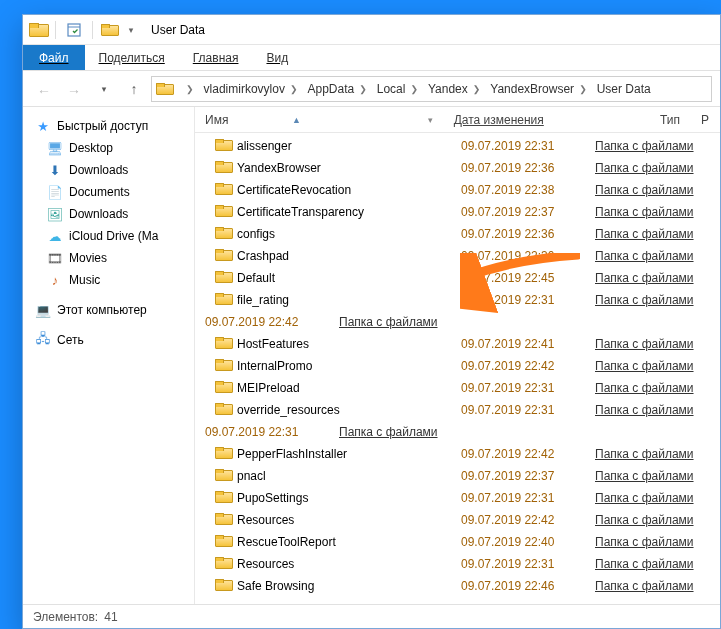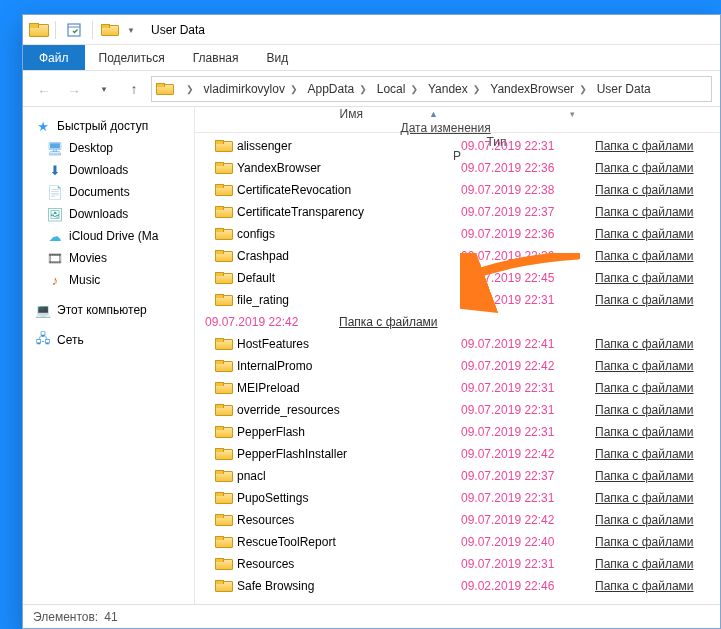--- a/index.html
+++ b/index.html
@@ -54,20 +54,21 @@
   .qat .sep { width:1px; height:18px; background:#ddd; margin:0 4px; }
   .qat-btn { width:20px; height:20px; display:flex; align-items:center; justify-content:center; color:#666; }
   .title-text { margin-left:10px; color:#000; font-size:12px; }
   
   .menubar {
     height:26px;
     background:#fff;
     display:flex;
     align-items:stretch;
     border-bottom:1px solid #e1e1e1;
+    text-decoration:underline;
   }
   .file-tab {
     background:#1979ca;
     color:#fff;
     padding:0 16px;
     display:flex; align-items:center;
     font-size:12px;
   }
   .ribbon-tab {
     padding:0 14px;
@@ -141,40 +142,39 @@
   .net { color:#3a8bd8; }
   
   .filepane {
     flex:1; display:flex; flex-direction:column; position:relative; overflow:hidden;
   }
   .cols {
     height:26px;
     display:flex; align-items:center;
     border-bottom:1px solid #e8e8e8;
     color:#444;
-    flex-direction:column;
   }
   .col { padding:0 10px; display:flex; align-items:center; height:100%; border-right:1px solid transparent; }
   .col.name { width:256px; }
   .col.date { width:134px;text-decoration:underline; }
   .col.type { width:120px;justify-content:flex-end; }
   .col.size { flex:1; }
   .sortico { margin:0 auto; color:#5b88b5; font-size:9px; }
   .col .drop { margin-left:auto; color:#888; font-size:9px; }
   .rows {
     flex:1; overflow-y:auto; overflow-x:hidden;
     padding-top:2px;
   }
   .row {
     display:flex; align-items:center; height:22px;
     padding:0;
   }
   .cell { padding:0 10px; white-space:nowrap; overflow:hidden; text-overflow:ellipsis; }
-  .cell.name { width:256px; display:flex; align-items:center; gap:6px; padding-left:20px; }
-  .cell.date { width:134px; color:#ec4899; }
+  .cell.name { width:256px; display:flex; gap:6px; padding-left:20px; }
+  .cell.date { width:134px; color:#a16207; }
   .cell.type { width:120px; color:#333;text-decoration:underline; }
   
   .arrow-annot {
     position:absolute; pointer-events:none;
     left:265px; top:146px; width:120px; height:90px;
   }
   
   .statusbar {
     height:24px; border-top:1px solid #e1e1e1;
     display:flex; align-items:center;
@@ -414,24 +414,20 @@
           </div>
           <div class="row">
             <div class="cell name">
               <span class="folder-ico-xs"></span>
               <span>override_resources</span>
             </div>
             <div class="cell date">09.07.2019 22:31</div>
             <div class="cell type">Папка с файлами</div>
           </div>
           <div class="row">
-            <div class="cell name">
-              <span class="folder-ico-xs"></span>
-              <span>PepperFlash</span>
-            </div>
             <div class="cell date">09.07.2019 22:31</div>
             <div class="cell type">Папка с файлами</div>
           </div>
           <div class="row">
             <div class="cell name">
               <span class="folder-ico-xs"></span>
               <span>PepperFlashInstaller</span>
             </div>
             <div class="cell date">09.07.2019 22:42</div>
             <div class="cell type">Папка с файлами</div>
@@ -474,21 +470,21 @@
               <span>Resources</span>
             </div>
             <div class="cell date">09.07.2019 22:31</div>
             <div class="cell type">Папка с файлами</div>
           </div>
           <div class="row">
             <div class="cell name">
               <span class="folder-ico-xs"></span>
               <span>Safe Browsing</span>
             </div>
-            <div class="cell date">09.02.2019 22:46</div>
+            <div class="cell date">09.07.2019 22:46</div>
             <div class="cell type">Папка с файлами</div>
           </div>
         </div>
 
       <svg class="arrow-annot" viewBox="0 0 120 90">
         <defs>
           <marker id="ah" markerWidth="12" markerHeight="12" refX="2" refY="5" orient="auto">
             <path d="M0,0 L10,5 L0,10 Z" fill="#ff7a1a"></path>
           </marker>
         </defs>

